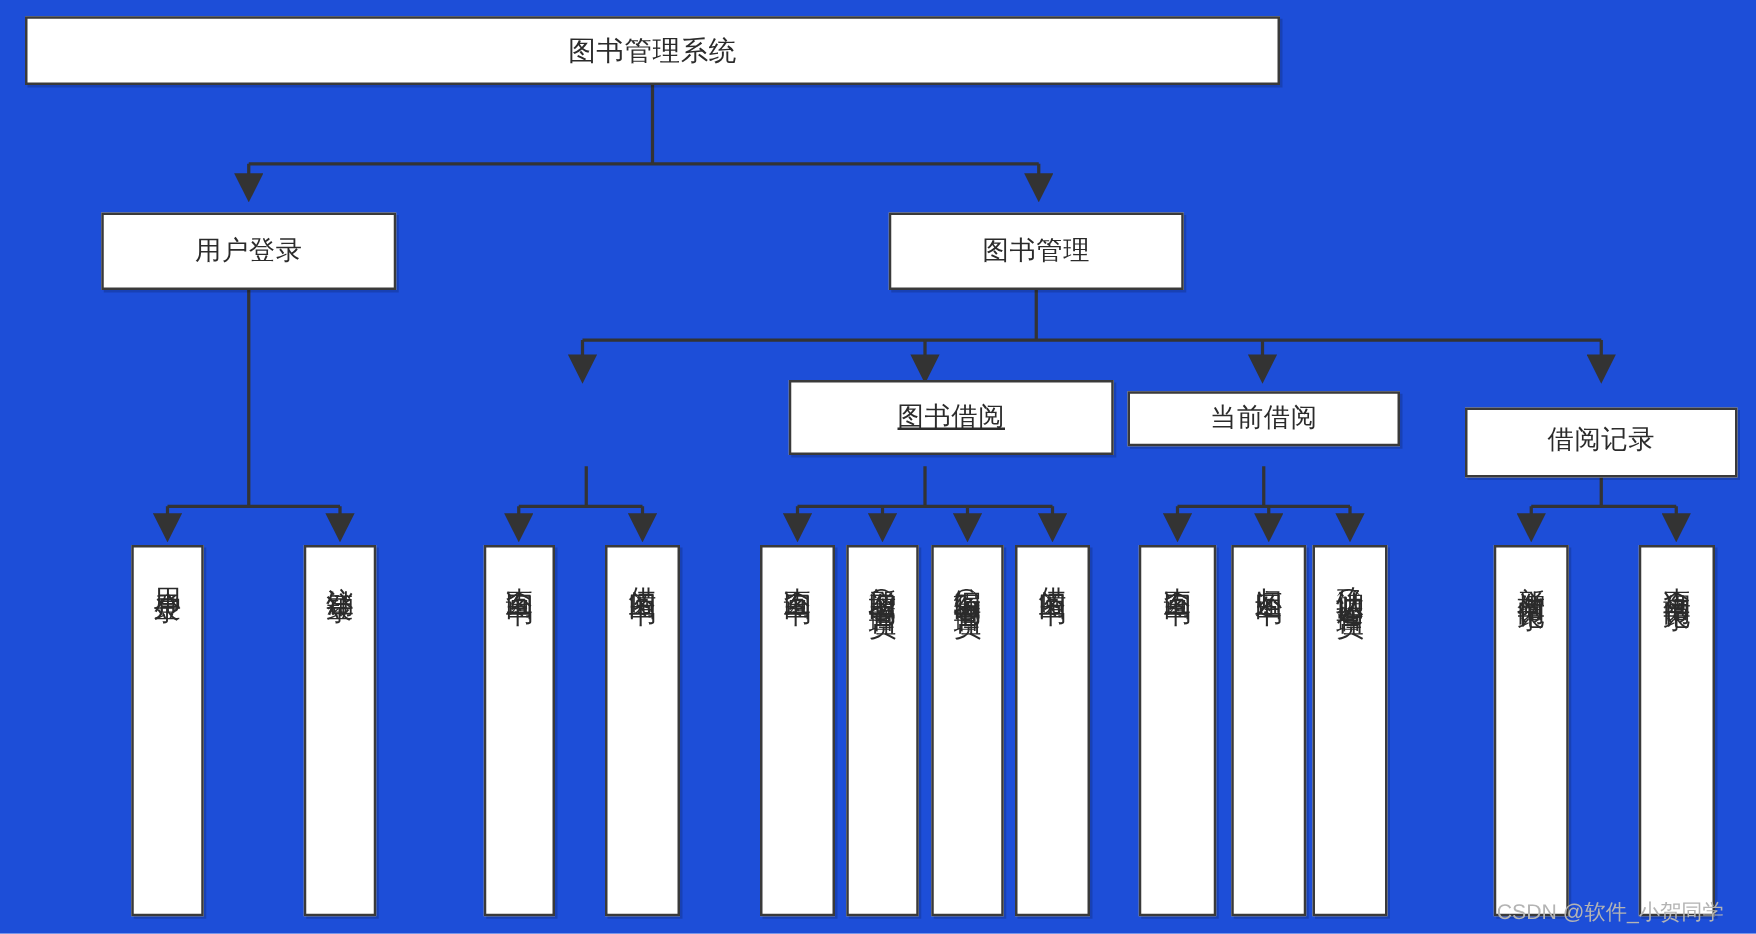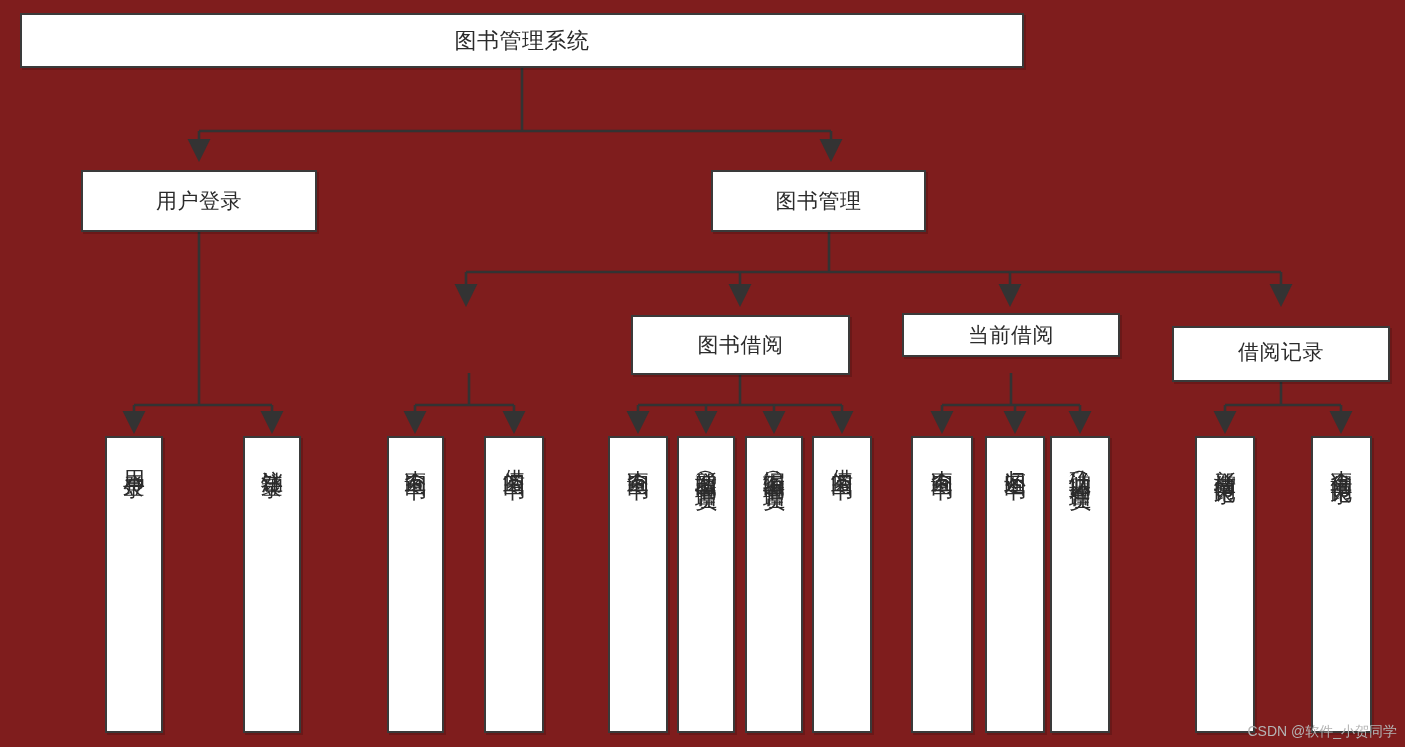--- a/index.html
+++ b/index.html
@@ -8,21 +8,21 @@
     padding: 0;
     background: #ffffff;
   }
   body {
     font-family: "Liberation Sans", "DejaVu Sans", sans-serif;
   }
   #canvas {
     position: relative;
     width: 1405px;
     height: 747px;
-    background: #7f1d1d;
+    background: #1d4ed8;
     overflow: hidden;
   }
   svg#wires {
     position: absolute;
     left: 0;
     top: 0;
     width: 1405px;
     height: 747px;
     pointer-events: none;
   }
@@ -61,23 +61,23 @@
   .node.v .label {
     writing-mode: vertical-rl;
     text-orientation: upright;
     font-size: 22px;
     line-height: 1.0;
     letter-spacing: 3px;
     white-space: nowrap;
   }
   .watermark {
     position: absolute;
-    right: 8px;
+    right: 26px;
     bottom: 6px;
-    font-size: 14px;
+    font-size: 17px;
     color: #b4b4b4;
     z-index: 3;
     white-space: nowrap;
     user-select: none;
     margin-top: 37px;
   }
 </style>
 </head>
 <body>
 
@@ -134,26 +134,26 @@
   </svg>
 
   <div class="node h root" style="left:20px; top:13px; width:1004px; height:55px;">
     <span class="label">图书管理系统</span>
   </div>
 
   <div class="node h" style="left:81px; top:170px; width:236px; height:62px;">
     <span class="label">用户登录</span>
   </div>
 
-  <div class="node h" style="left:711px; top:170px; width:215px; height:62px;justify-content:center;">
+  <div class="node h" style="left:711px; top:170px; width:236px; height:62px;justify-content:center;">
     <span class="label">图书管理</span>
   </div>
 
 
-  <div class="node h" style="left:631px; top:315px; width:219px; height:60px;">
+  <div class="node h" style="left:631px; top:304px; width:260px; height:60px;text-decoration:underline;">
     <span class="label">图书借阅</span>
   </div>
 
   <div class="node h" style="left:902px; top:313px; width:218px; height:44px;">
     <span class="label">当前借阅</span>
   </div>
 
   <div class="node h" style="left:1172px; top:326px; width:218px; height:56px;font-family:Liberation Mono, monospace;">
     <span class="label">借阅记录</span>
   </div>

